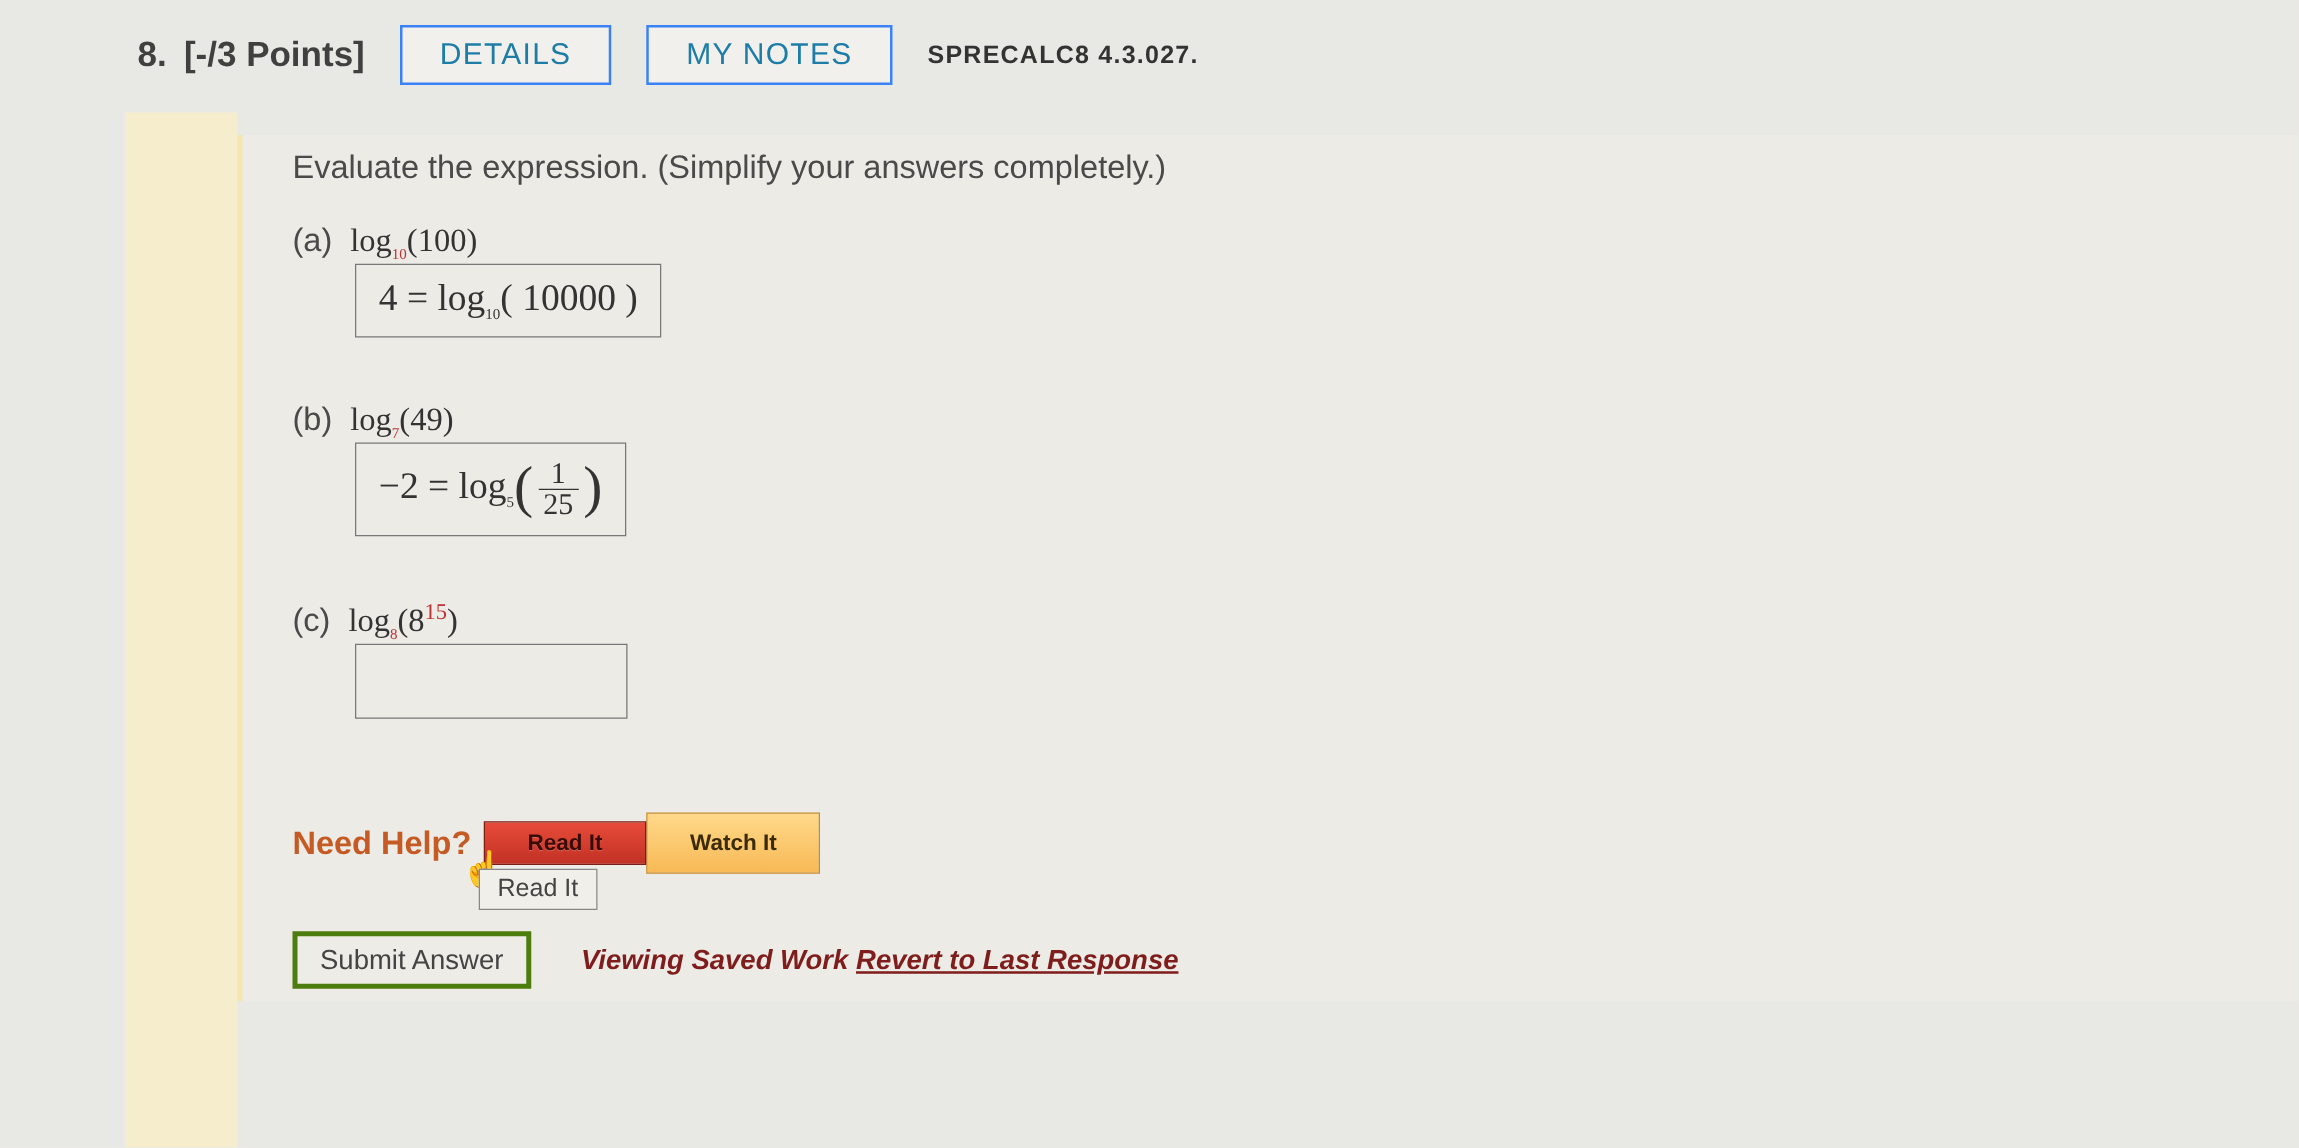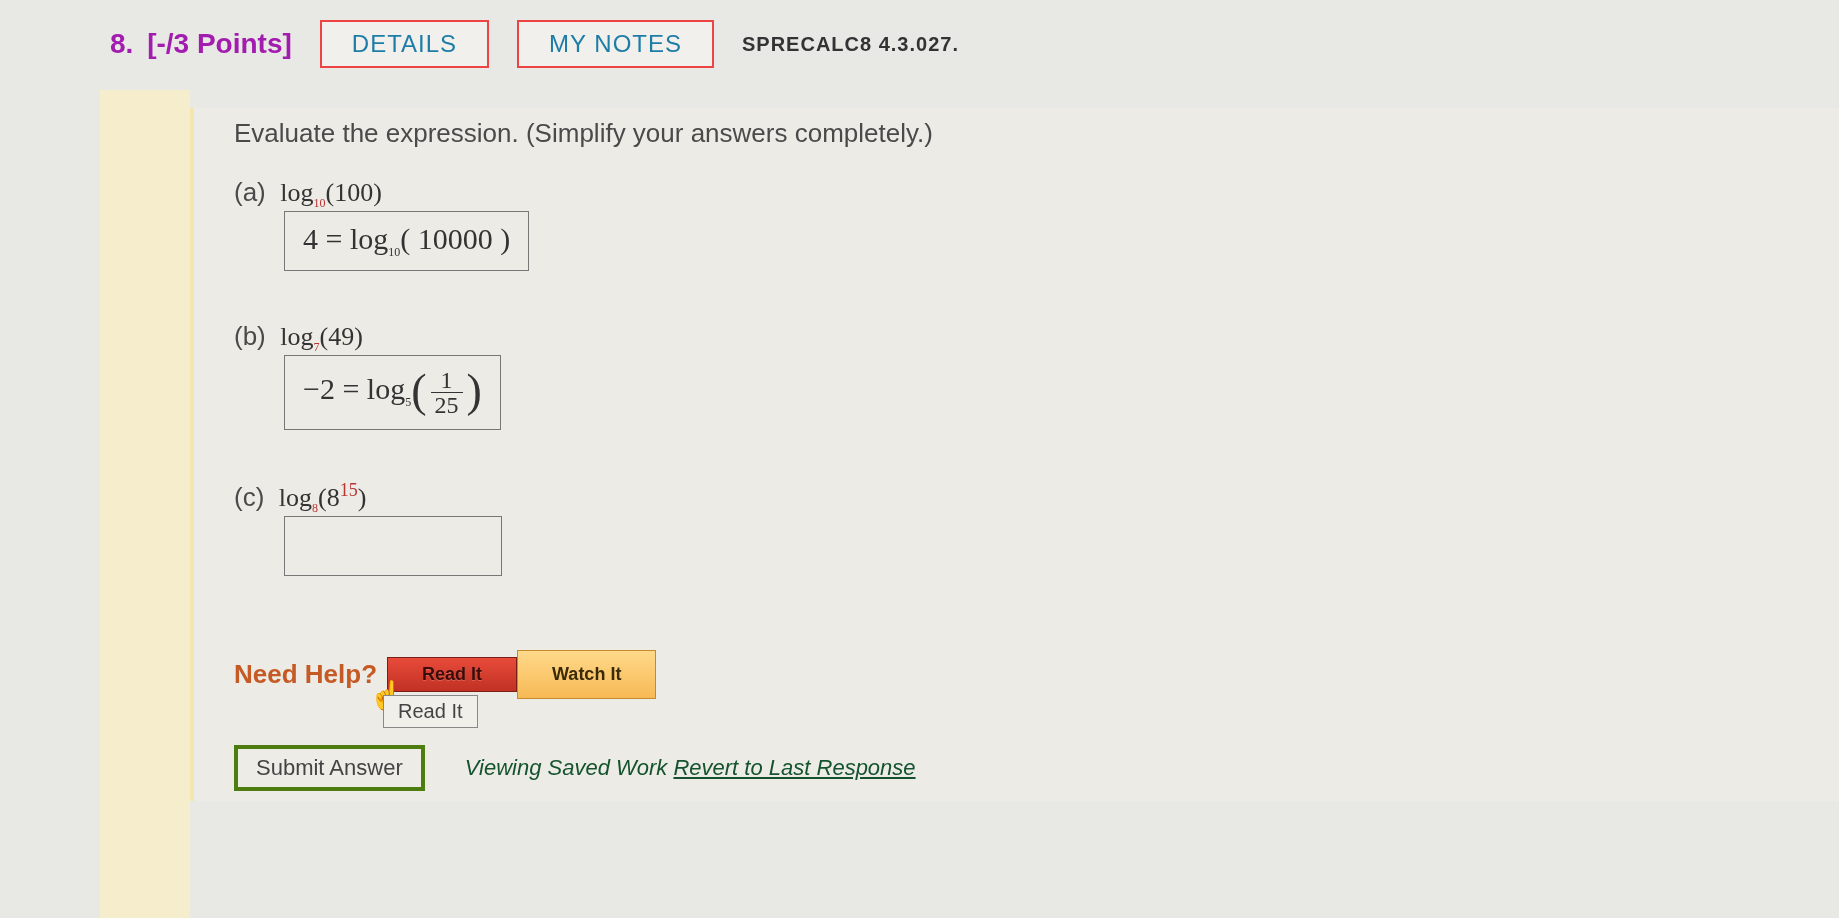--- a/index.html
+++ b/index.html
@@ -19,24 +19,24 @@
   .header-row {
     display: flex;
     align-items: center;
     gap: 28px;
     padding-left: 110px;
     margin-bottom: 40px;
   }
   .q-number {
     font-weight: bold;
     font-size: 28px;
-    color: #a21caf;
+    color: #404040;
   }
   .btn-outline {
-    border: 2px solid #ef4444;
+    border: 2px solid #3b82f6;
     color: #1d7da6;
     background: #f1f0ec;
     padding: 8px 30px;
     font-size: 24px;
     letter-spacing: 1px;
     cursor: pointer;
     font-family: inherit;
   }
   .assignment-ref {
     font-weight: bold;
@@ -183,21 +183,22 @@
     border:4px solid #4d7c0f;
     padding:6px 18px;
     font-size:22px;
     color:#444;
     cursor:pointer;
     font-family: inherit;
   }
   .link-text {
     font-style:italic;
     font-size:22px;
-    color:#14532d;
+    color:#7f1d1d;
+    font-weight:bold;
   }
   .link-text .underline {
     text-decoration: underline;
     cursor:pointer;
   }
 </style>
 </head>
 <body>
 
 <div class="left-stripe"></div>

